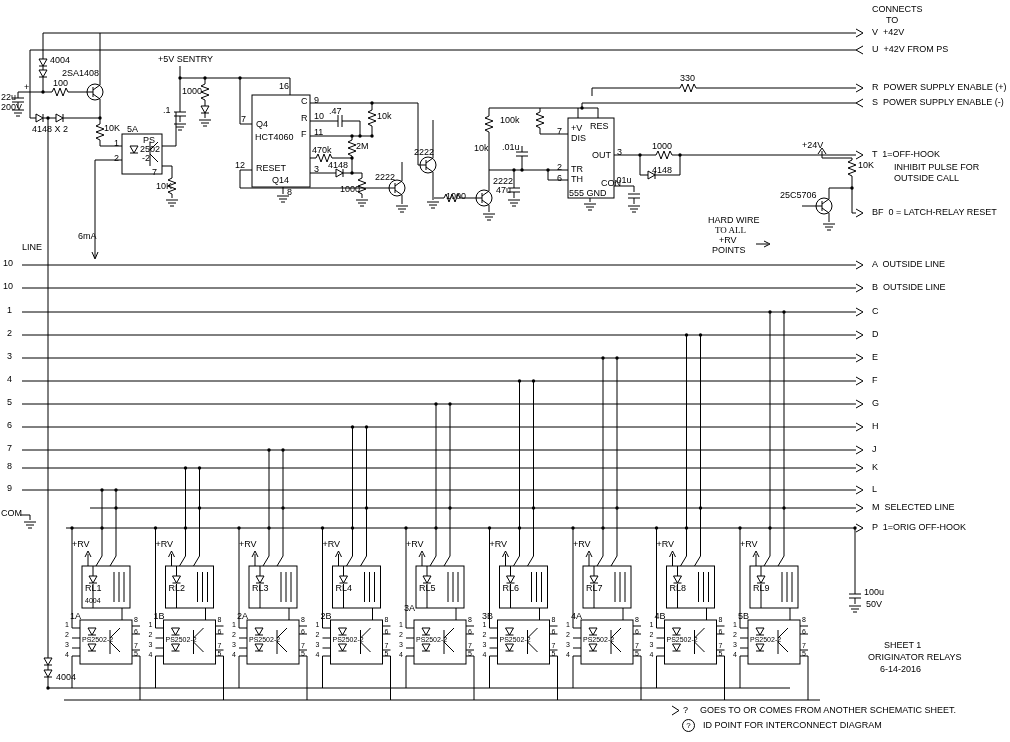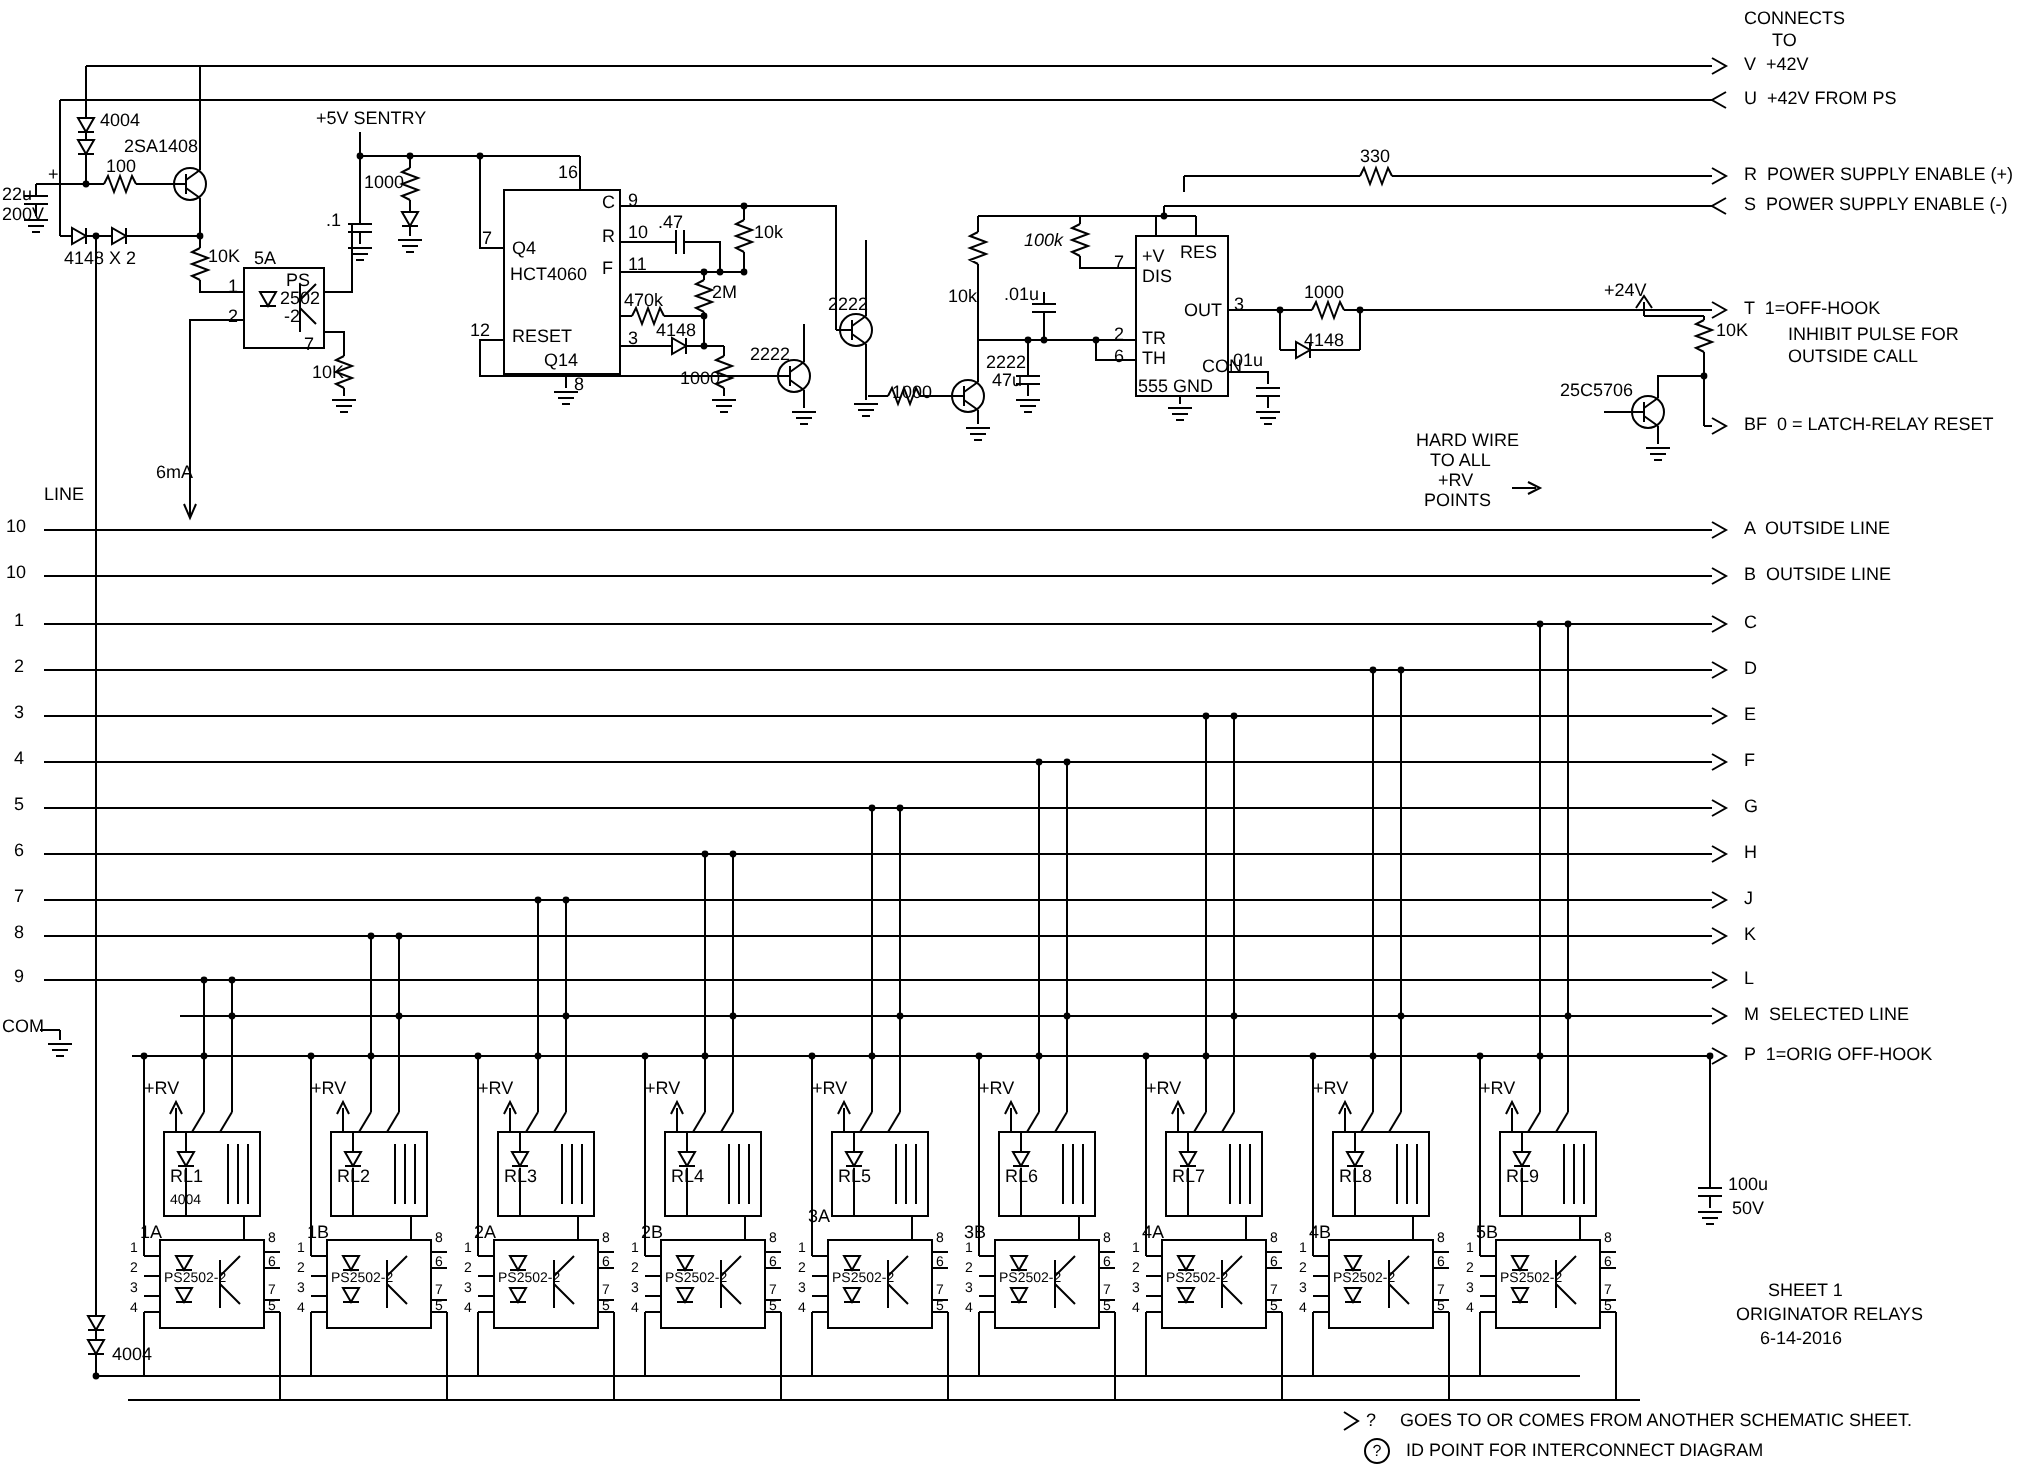--- a/index.html
+++ b/index.html
@@ -531,21 +531,21 @@
       <span class="lb" style="left: 301px; top: 114px;">R</span>
       <span class="lb" style="left: 301px; top: 130px;">F</span>
       <span class="lb" style="left: 329px; top: 107px;">.47</span>
       <span class="lb" style="left: 312px; top: 146px;">470k</span>
       <span class="lb" style="left: 356px; top: 142px;">2M</span>
       <span class="lb" style="left: 377px; top: 112px;">10k</span>
       <span class="lb" style="left: 328px; top: 161px;">4148</span>
       <span class="lb" style="left: 340px; top: 185px;">1000</span>
       <span class="lb" style="left: 414px; top: 148px;">2222</span>
       <span class="lb" style="left: 375px; top: 173px;">2222</span>
-      <span class="lb" style="left: 512px; top: 116px; font-style: italic;">100k</span>
+      <span class="lb" style="left: 500px; top: 116px;">100k</span>
       <span class="lb" style="left: 474px; top: 144px;">10k</span>
       <span class="lb" style="left: 502px; top: 143px;">.01u</span>
       <span class="lb" style="left: 493px; top: 177px;">2222</span>
       <span class="lb" style="left: 496px; top: 186px;">47u</span>
       <span class="lb" style="left: 446px; top: 192px;">1000</span>
       <span class="lb" style="left: 571px; top: 124px;">+V</span>
       <span class="lb" style="left: 590px; top: 122px;">RES</span>
       <span class="lb" style="left: 571px; top: 134px;">DIS</span>
       <span class="lb" style="left: 592px; top: 151px;">OUT</span>
       <span class="lb" style="left: 571px; top: 165px;">TR</span>
@@ -557,21 +557,21 @@
       <span class="lb" style="left: 557px; top: 174px;">6</span>
       <span class="lb" style="left: 617px; top: 148px;">3</span>
       <span class="lb" style="left: 614px; top: 176px;">.01u</span>
       <span class="lb" style="left: 652px; top: 142px;">1000</span>
       <span class="lb" style="left: 652px; top: 166px;">4148</span>
       <span class="lb" style="left: 680px; top: 74px;">330</span>
       <span class="lb" style="left: 802px; top: 141px;">+24V</span>
       <span class="lb" style="left: 858px; top: 161px;">10K</span>
       <span class="lb" style="left: 780px; top: 191px;">25C5706</span>
       <span class="lb" style="left: 708px; top: 216px;">HARD WIRE</span>
-      <span class="lb" style="left: 715px; top: 226px;">TO ALL</span>
+      <span class="lb" style="left: 715px; top: 226px; font-family: Liberation Serif, serif;">TO ALL</span>
       <span class="lb" style="left: 719px; top: 236px;">+RV</span>
       <span class="lb" style="left: 712px; top: 246px;">POINTS</span>
       <span class="lb" style="left: 22px; top: 243px;">LINE</span>
       <span class="lb" style="left: 3px; top: 259px;">10</span>
       <span class="lb" style="left: 3px; top: 282px;">10</span>
       <span class="lb" style="left: 7px; top: 306px;">1</span>
       <span class="lb" style="left: 7px; top: 329px;">2</span>
       <span class="lb" style="left: 7px; top: 352px;">3</span>
       <span class="lb" style="left: 7px; top: 375px;">4</span>
       <span class="lb" style="left: 7px; top: 398px;">5</span>

